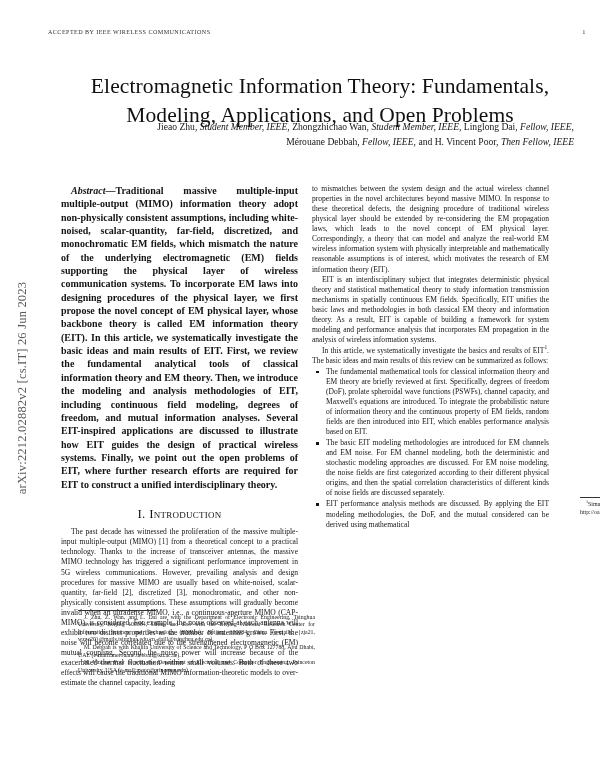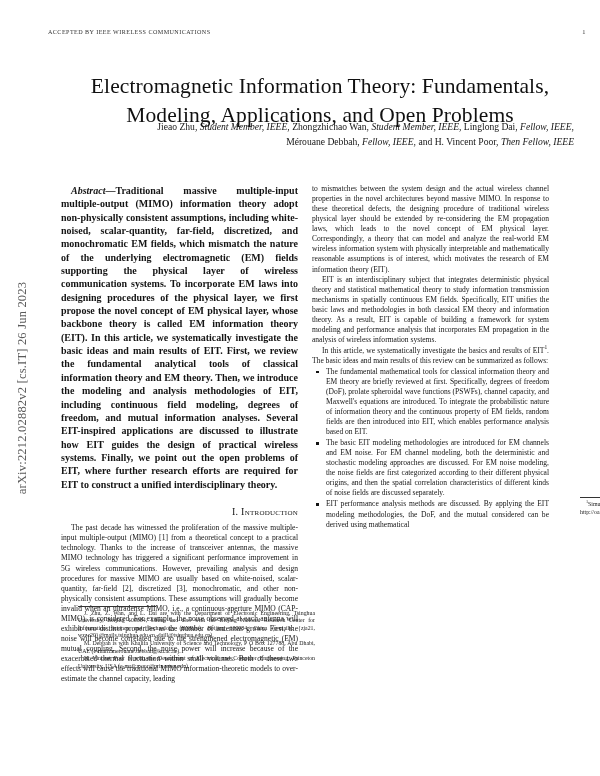--- a/index.html
+++ b/index.html
@@ -119,23 +119,23 @@
     font-weight: bold;
     text-align: justify;
     text-indent: 10px;
     margin: 8px 0 0 0;
     font-size: 7.5px;
     line-height: 1.335;
   }
   .index-terms .lead { font-style: italic; font-weight: bold; }
 
   .section-head {
-    text-align: right;
+    text-align: center;
     margin: 14px 0 5px 0;
-    font-size: 10px;
+    font-size: 13px;
     letter-spacing: 0.25px;
   }
   .smallcaps { font-variant: small-caps; }
 
   
   ul.bullets {
     list-style: none;
     margin: 0 0 0 0;
     padding: 0;
   }

